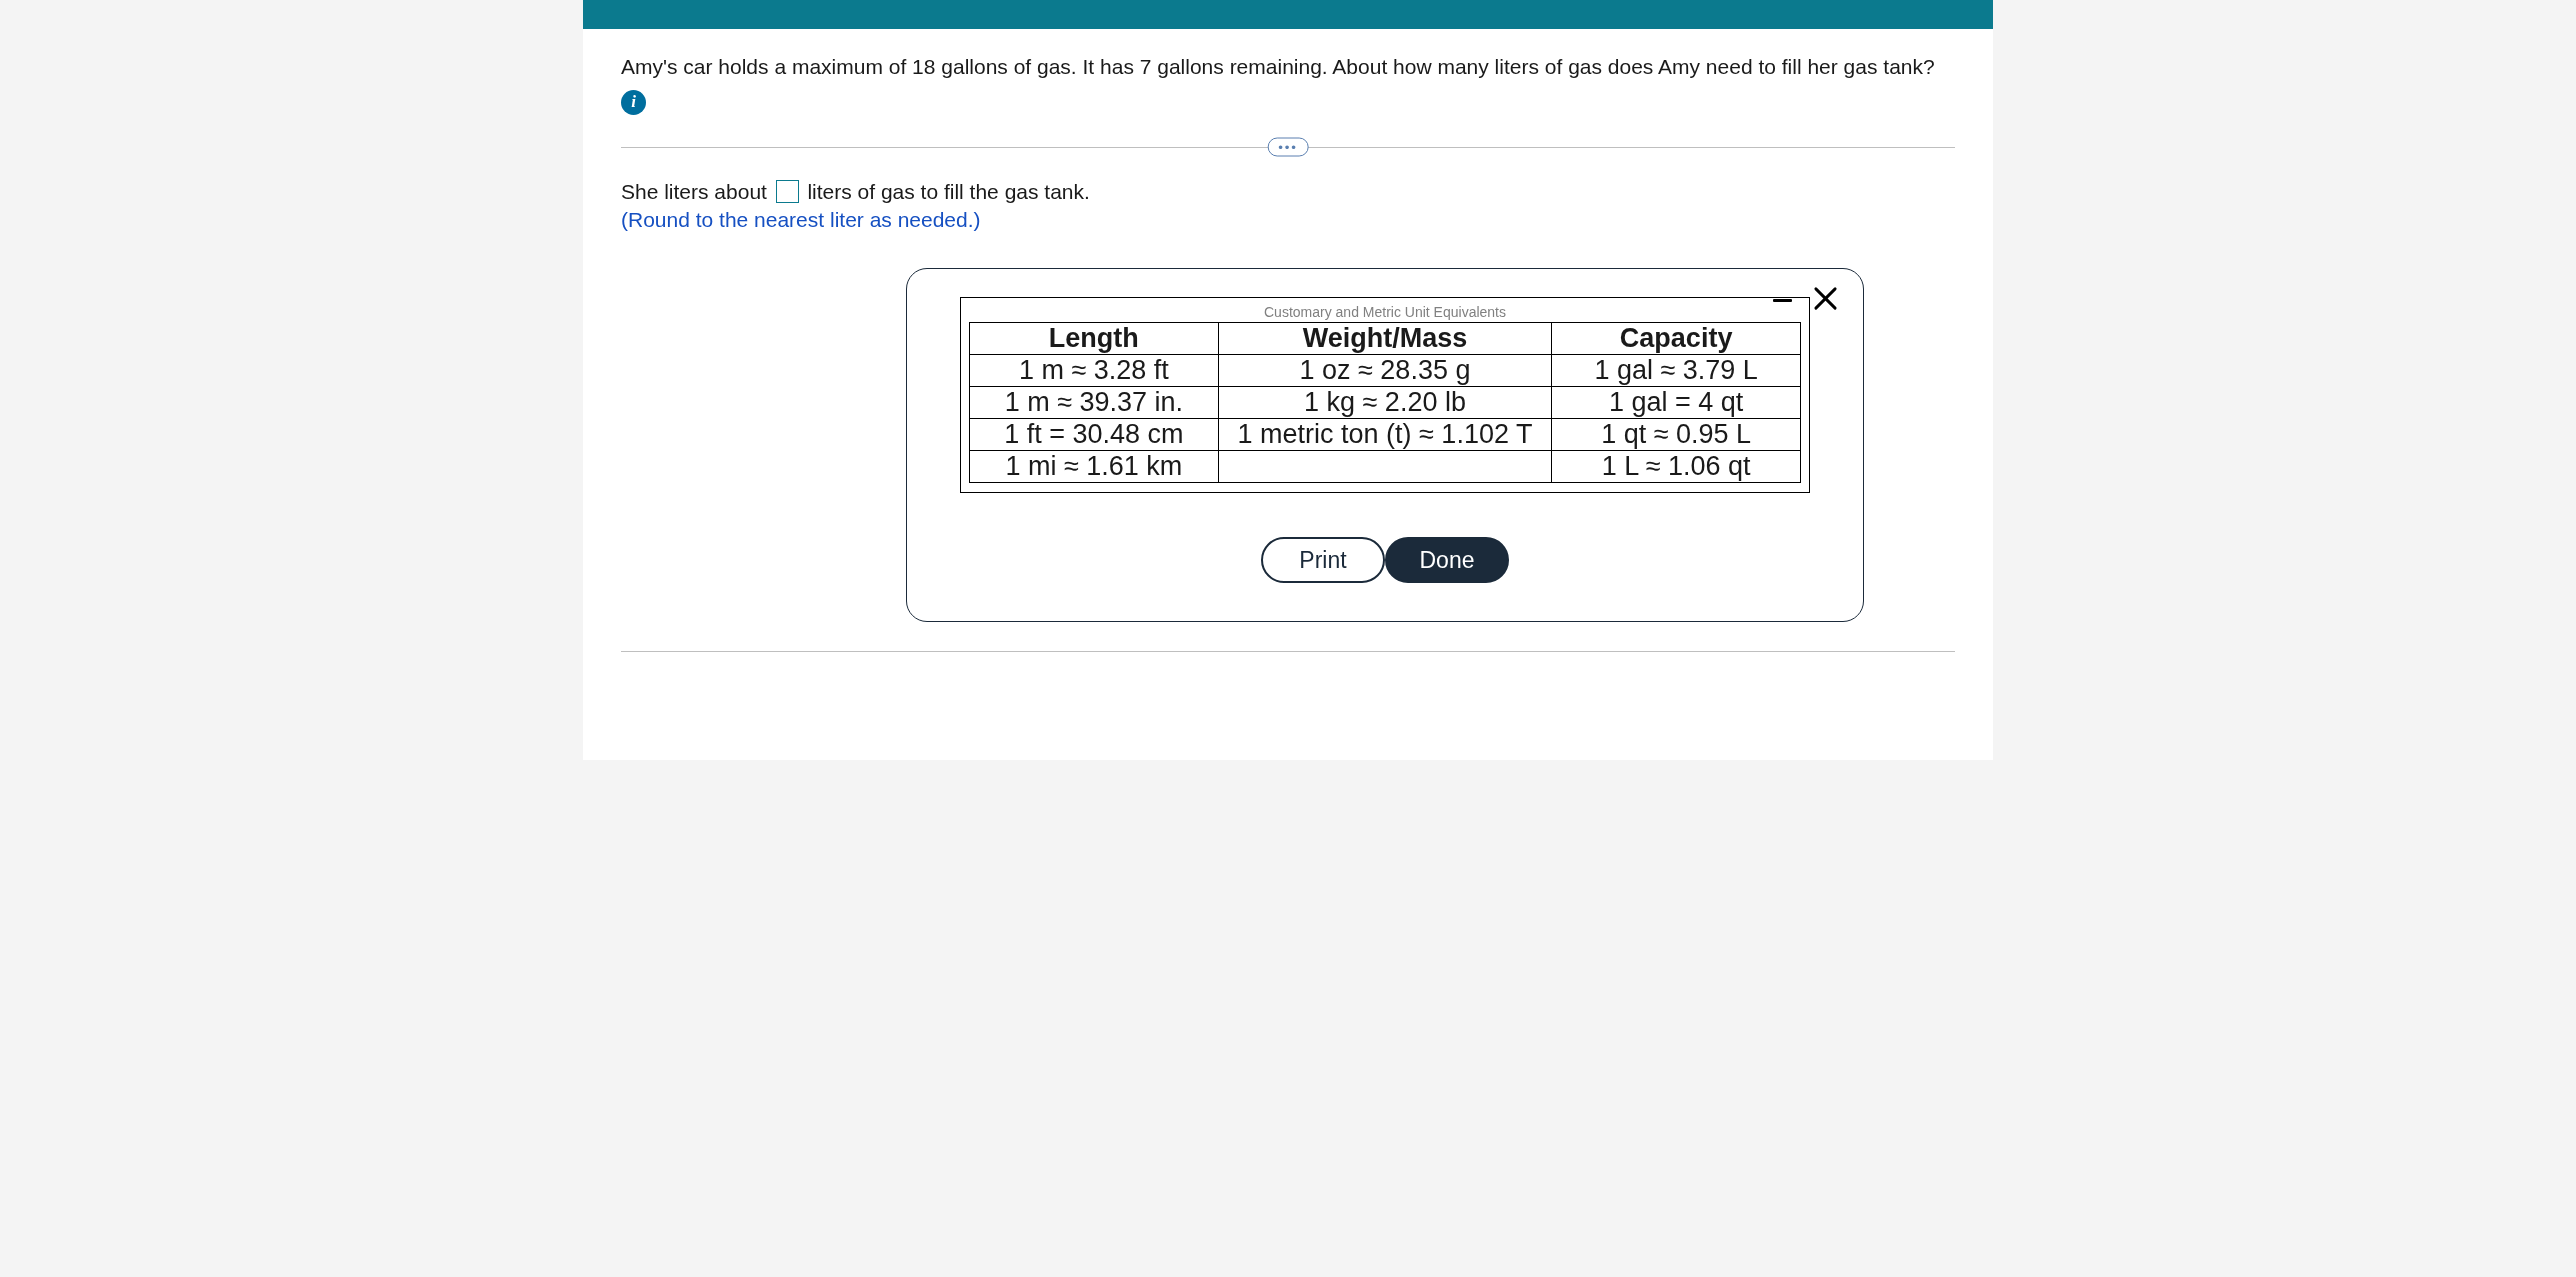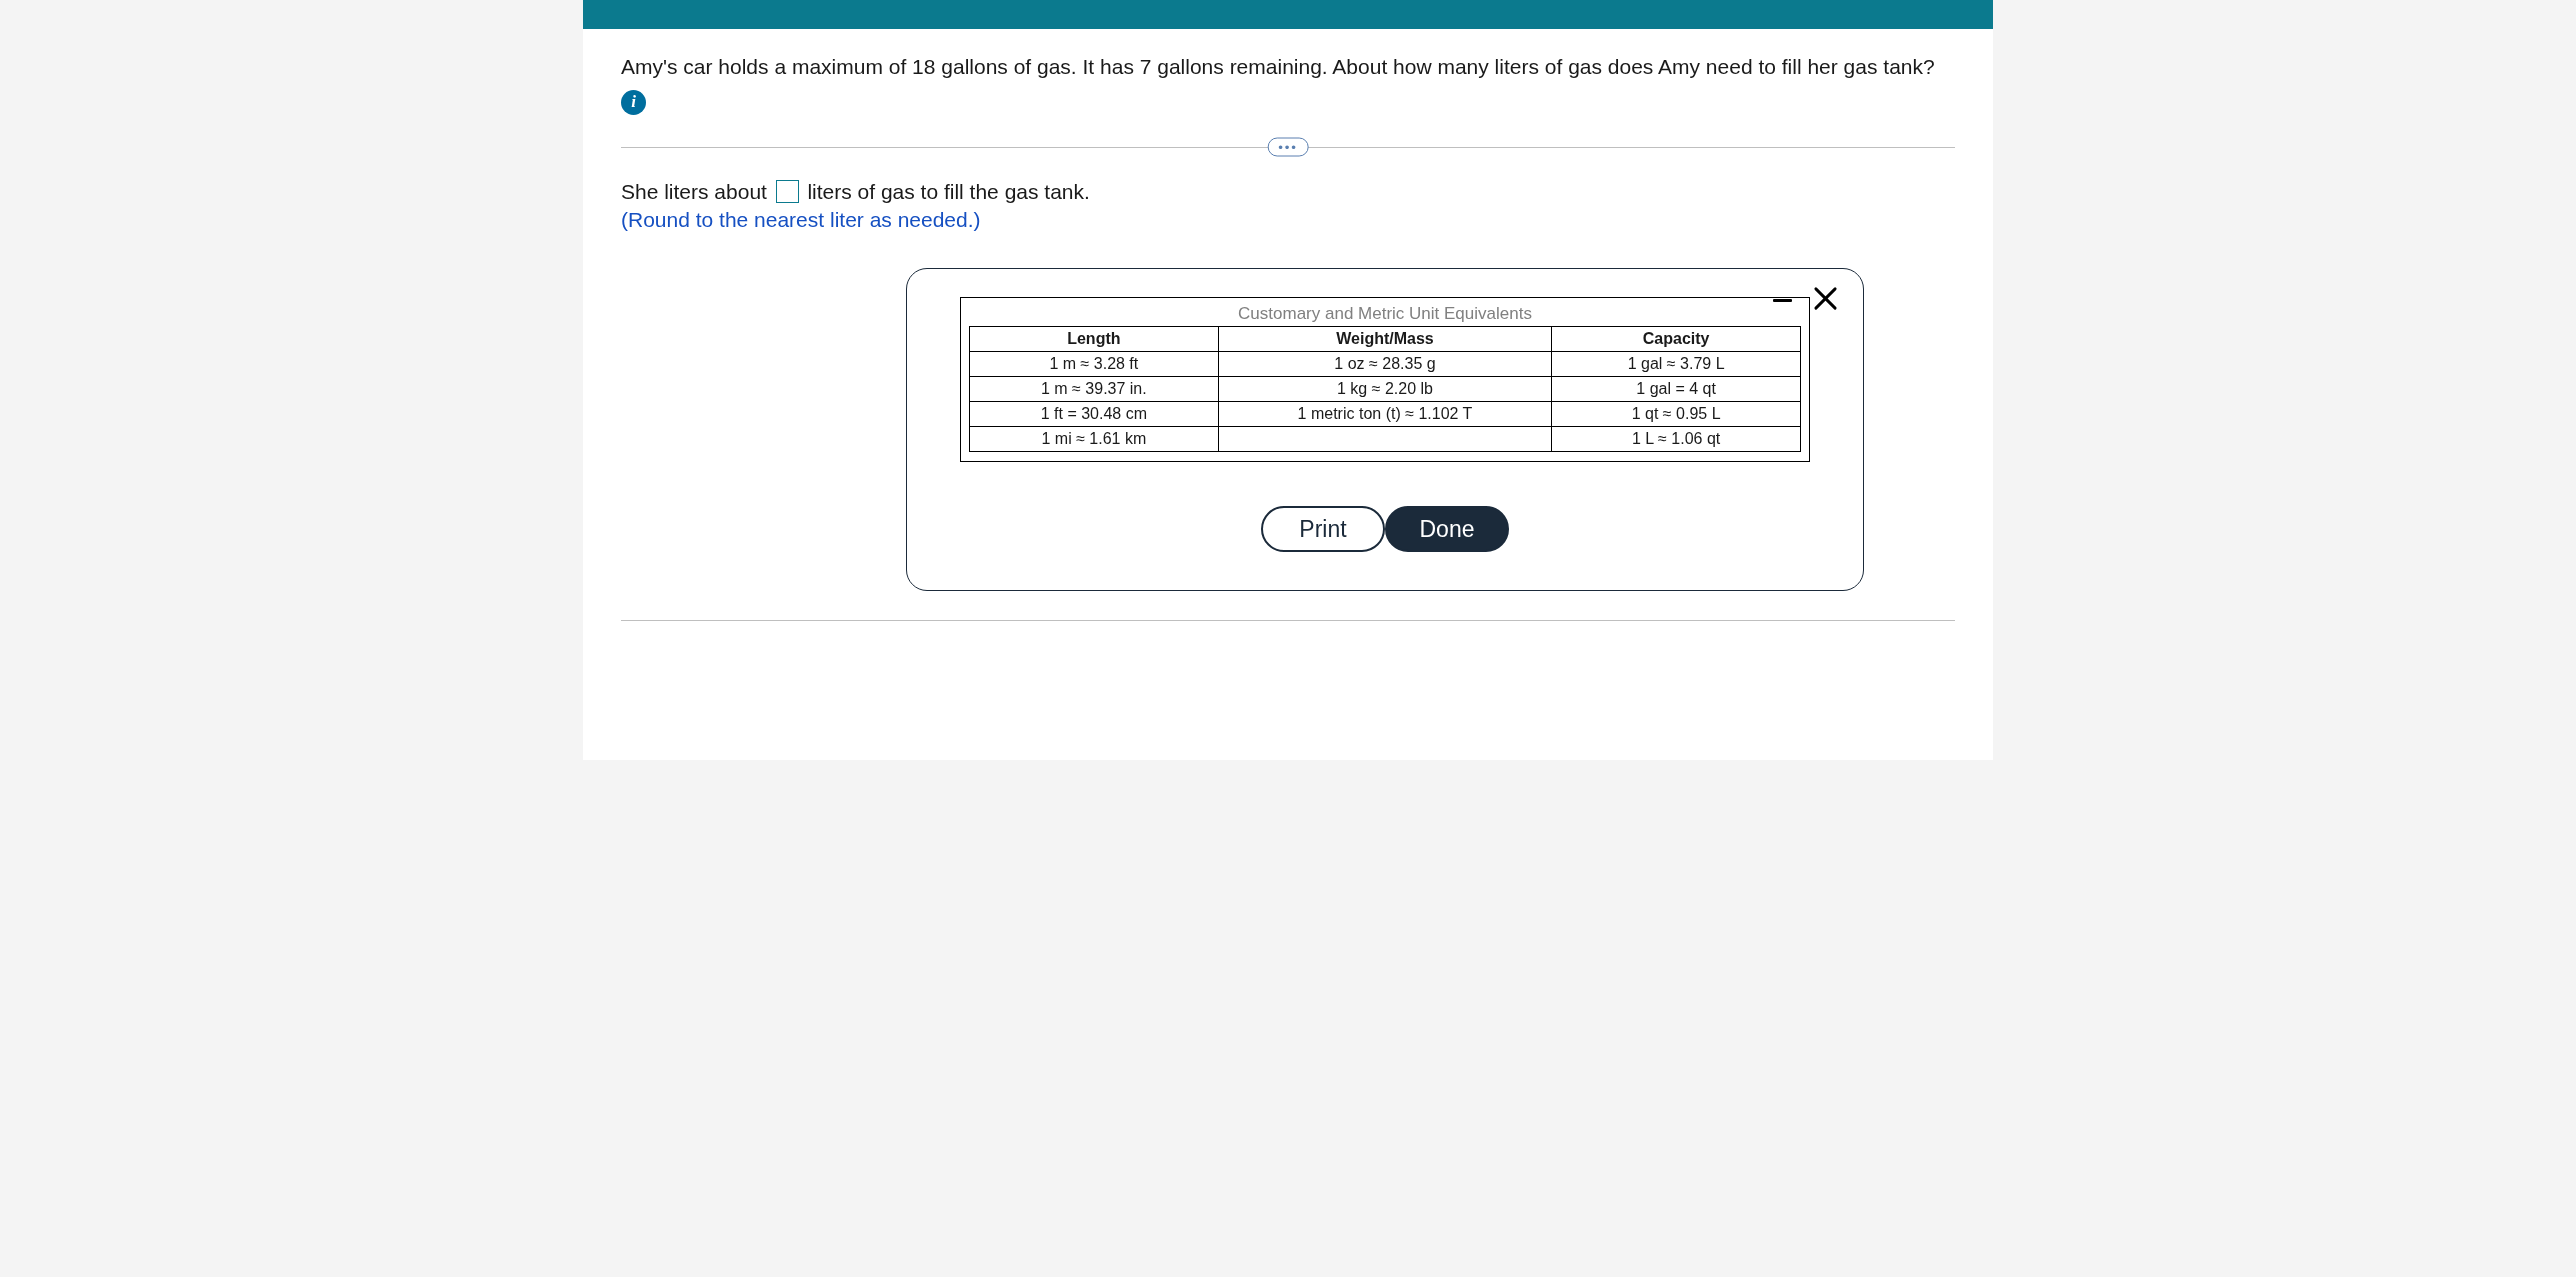--- a/index.html
+++ b/index.html
@@ -108,32 +108,32 @@
     margin-left: 9.5px;
   }
 
   .table-wrap {
     border: 1px solid #000;
     padding: 5.7px 7.6px 9.5px 7.6px;
   }
   .table-caption {
     text-align: center;
     color: #808080;
-    font-size: 17px;
+    font-size: 14px;
     margin-bottom: 1.9px;
   }
   table.units {
     border-collapse: collapse;
     width: 100%;
     table-layout: fixed;
   }
   table.units th, table.units td {
     border: 1px solid #000;
     text-align: center;
-    font-size: 16px;
+    font-size: 27px;
     padding: 0 5.7px;
     height: 25px;
     white-space: nowrap;
   }
   table.units th { font-weight: bold; }
   table.units col.c-len { width: 30%; }
   table.units col.c-wm  { width: 40%; }
   table.units col.c-cap { width: 30%; }
 
   .modal-buttons {

